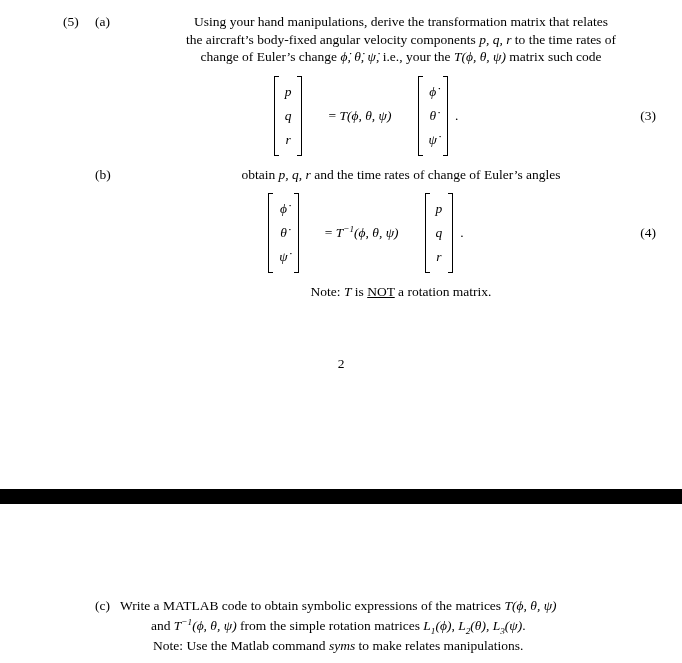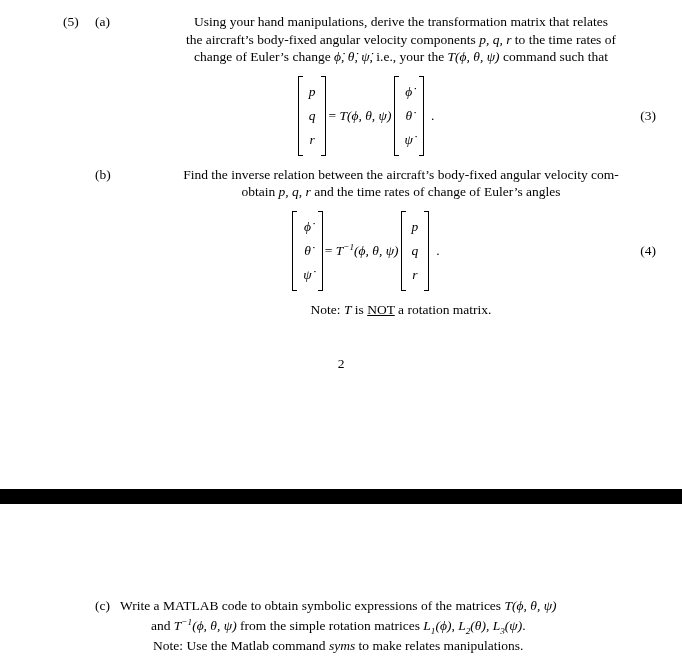--- a/index.html
+++ b/index.html
@@ -23,21 +23,21 @@
   .line { white-space: nowrap; text-align: center; }
 
   .equation { position: relative; margin: 10px 0 10px 120px; width: 492px;
               display: flex; align-items: center; justify-content: center; }
   .vec { display: flex; align-items: stretch; }
   .vb { flex: none; width: 5px; }
   .vb.l { border: 1.5px solid #000; border-right: none; }
   .vb.r { border: 1.5px solid #000; border-left: none; }
   .vcol { display: flex; flex-direction: column; justify-content: center; padding: 4px 6px; }
   .vcol > span { text-align: center; line-height: 24px; font-style: italic; }
-  .eqmid { margin: 0 2px; white-space: nowrap; }
+  .eqmid { margin: 0 26px; white-space: nowrap; }
   .eqperiod { margin-left: 7px; }
   .eqnum { position: absolute; right: -44px; top: 50%; transform: translateY(-50%); }
 
   .note-row { margin: 4px 0 6px 120px; line-height: 17.5px; }
 
   .page-number { position: absolute; top: 356px; left: 0; width: 682px; text-align: center; font-size: 13.5px; }
 
   .separator-bar { position: absolute; top: 489px; left: 0; width: 682px; height: 15px; background: #000000; }
 
   .part-c { position: absolute; top: 596px; left: 95px; font-size: 13.5px; line-height: 20px; display: flex; }
@@ -49,21 +49,21 @@
 <div class="page">
 
   <div class="content">
 
     <div class="prow">
       <span class="col-num">(5)</span>
       <span class="col-lab">(a)</span>
       <div class="ptext">
         <div class="line"><span>Using your hand manipulations, derive the transformation matrix that relates</span></div>
         <div class="line"><span>the aircraft’s body-fixed angular velocity components </span><span class="it">p, q, r</span><span> to the time rates of</span></div>
-        <div class="line"><span>change of Euler’s change </span><span class="it">ϕ̇, θ̇, ψ̇</span><span>, i.e., your the </span><span class="it">T</span><span class="it">(ϕ, θ, ψ)</span><span> command such that</span></div>
+        <div class="line"><span>change of Euler’s change </span><span class="it">ϕ̇, θ̇, ψ̇</span><span>, i.e., your the </span><span class="it">T</span><span class="it">(ϕ, θ, ψ)</span><span> matrix such code</span></div>
       </div>
     </div>
 
     <div class="equation">
       <span class="vec">
         <span class="vb l"></span>
         <span class="vcol">
           <span>p</span>
           <span>q</span>
           <span>r</span>
@@ -81,21 +81,20 @@
         <span class="vb r"></span>
       </span>
       <span class="eqperiod">.</span>
       <span class="eqnum">(3)</span>
     </div>
 
     <div class="prow">
       <span class="col-num"></span>
       <span class="col-lab">(b)</span>
       <div class="ptext">
-        <div class="line"><span>Find the inverse relation between the aircraft’s body-fixed angular velocity com-</span></div>
         <div class="line"><span>obtain </span><span class="it">p, q, r</span><span> and the time rates of change of Euler’s angles</span></div>
       </div>
     </div>
 
     <div class="equation">
       <span class="vec">
         <span class="vb l"></span>
         <span class="vcol">
           <span>ϕ̇</span>
           <span>θ̇</span>

